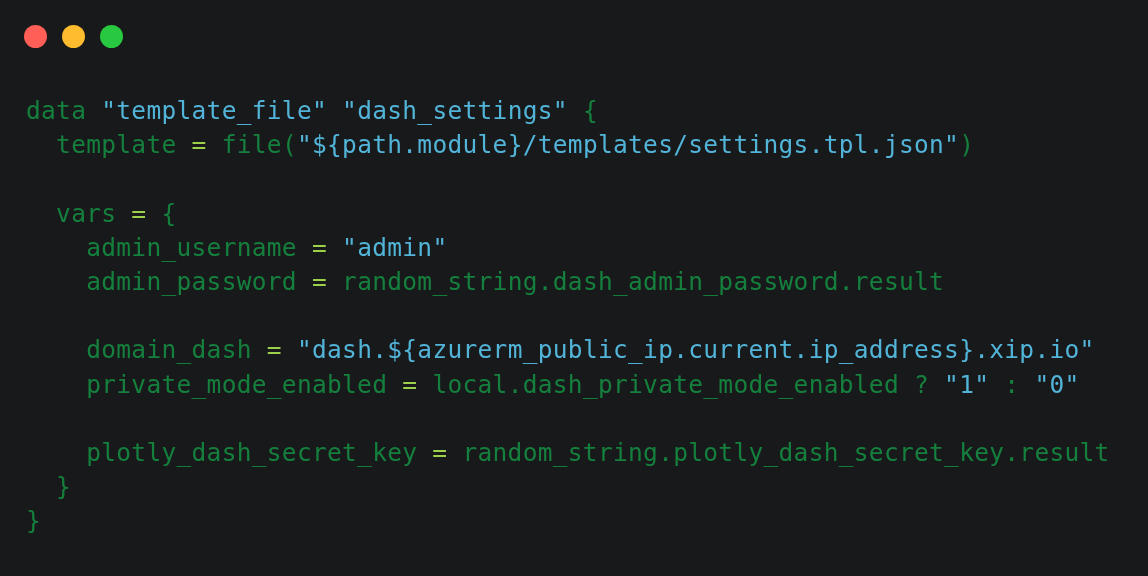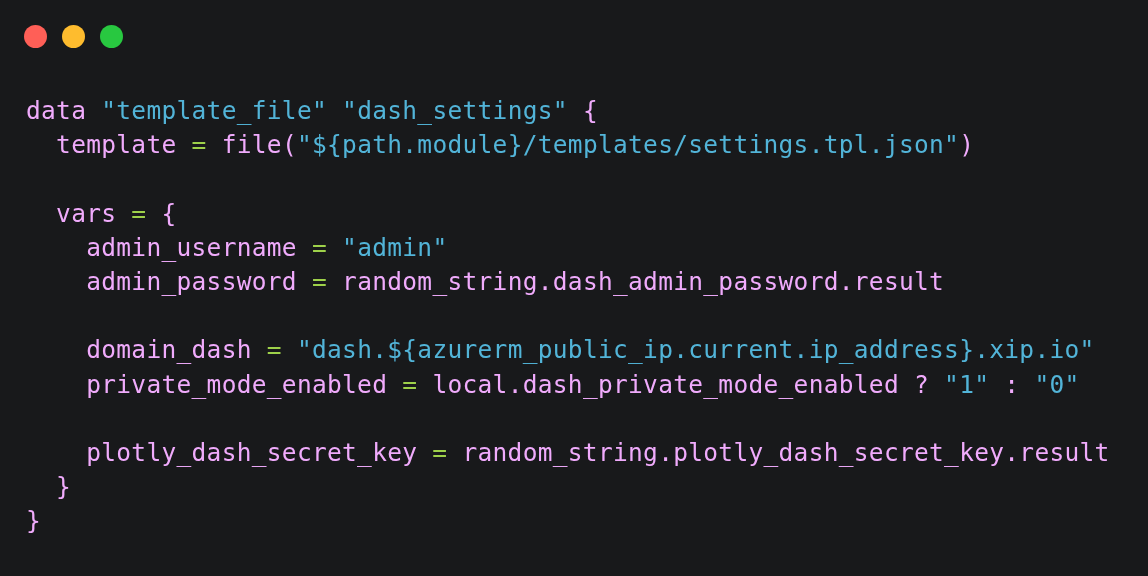--- a/index.html
+++ b/index.html
@@ -18,21 +18,21 @@
       font-size: 24.5px;
       line-height: 34.2px;
       color: #e2e2e2;
       white-space: pre;
       margin: 0;
       letter-spacing: 0.3px;
     }
     .line { display: block; height: 34.2px; }
     .tok-str { color: #52b4d8; }
     .tok-op { color: #9ed14a; }
-    .tok-plain { color: #f0abfc; }
+    .tok-plain { color: #15803d; }
   </style>
 </head>
 <body>
 
 <div class="window">
   <div class="dots">
     <span class="dot" style="background: rgb(255, 95, 87);"></span>
     <span class="dot" style="background: rgb(254, 188, 46);"></span>
     <span class="dot" style="background: rgb(40, 200, 64);"></span>
   </div>

